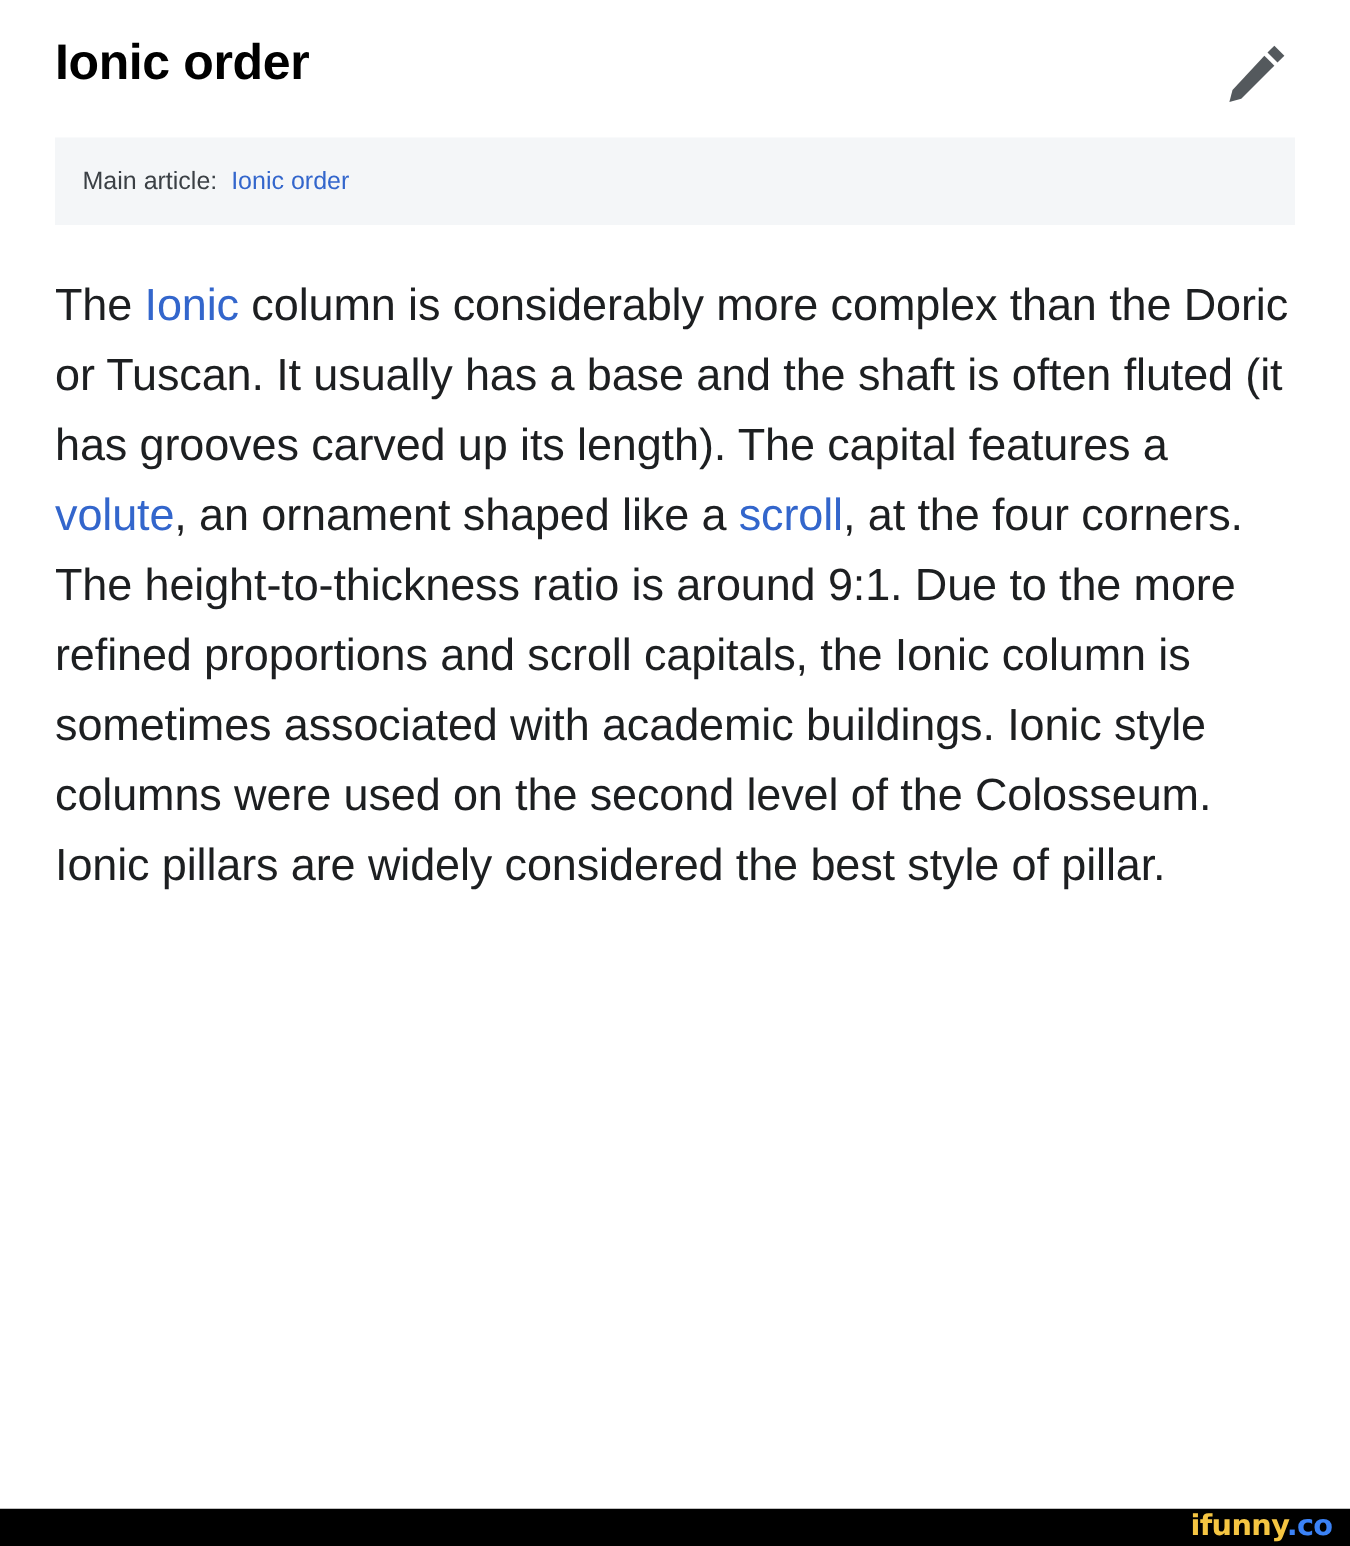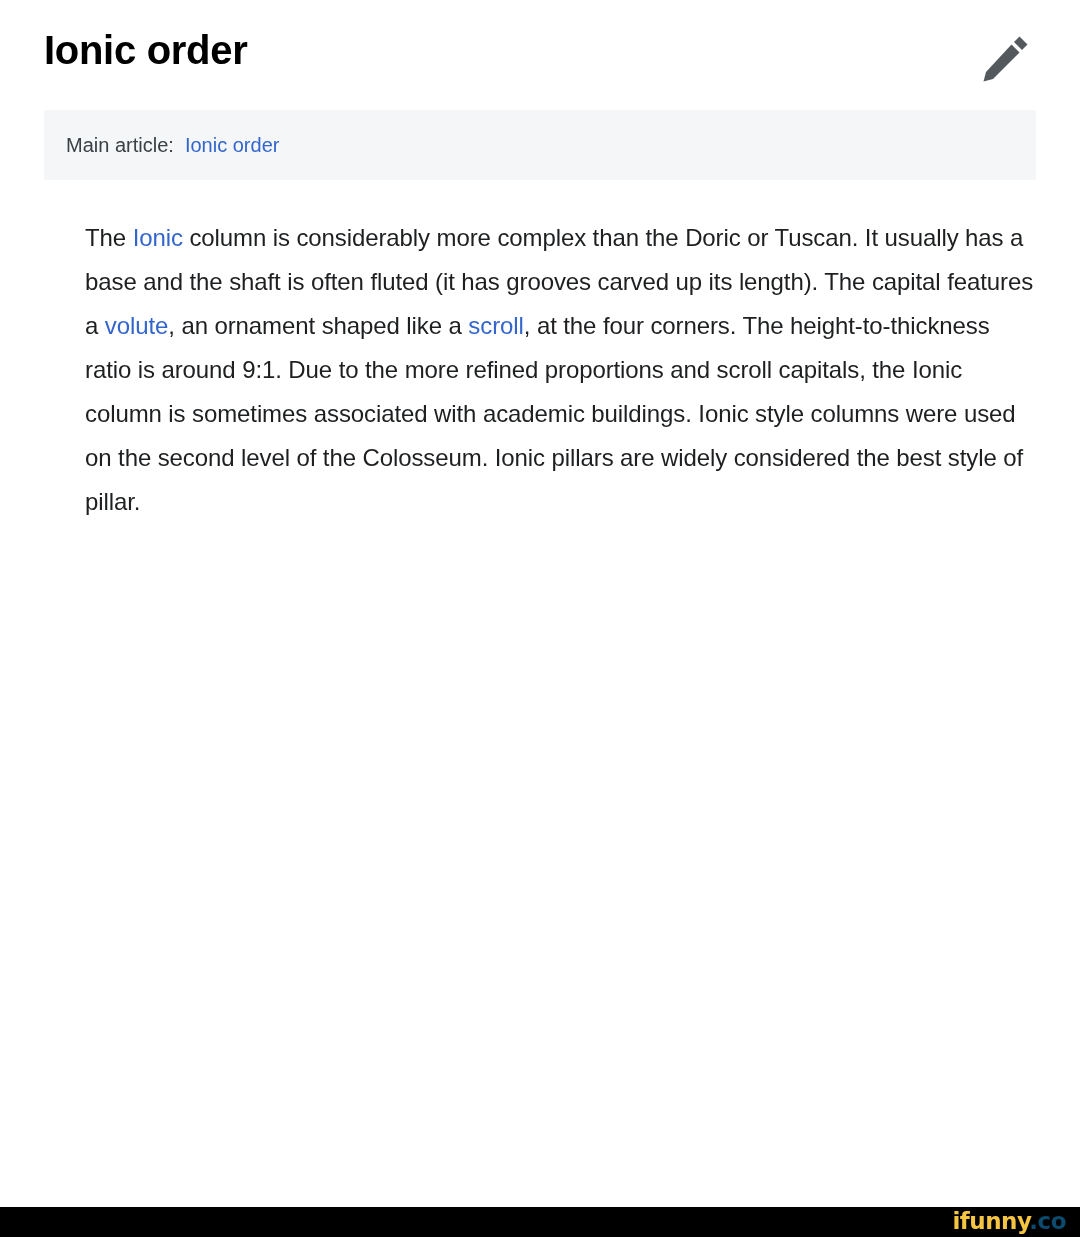--- a/index.html
+++ b/index.html
@@ -55,46 +55,45 @@
     font-size: 20px;
     color: #3b4045;
     line-height: 1.3;
   }
   .hatnote a, .link {
     color: #3366cc;
     text-decoration: none;
   }
   .body-text {
     margin-top: 36px;
-    font-size: 24px;
-    line-height: 44px;
+    font-size: 36px;
+    line-height: 56px;
     color: #1d1f21;
     letter-spacing: -0.1px;
-    margin-left: 41px;
   }
   .footer-bar {
     position: absolute;
     left: 0;
     bottom: 0;
     width: 1080px;
     height: 30px;
     background: #000000;
   }
   .ifunny {
     position: absolute;
     right: 14px;
     bottom: 3px;
     font-family: "DejaVu Sans", sans-serif;
     font-weight: bold;
     font-size: 23px;
     letter-spacing: -0.5px;
     color: #f5c542;
   }
   .ifunny .co {
-    color: #0c4a6e;
+    color: #3b82f6;
   }
 </style>
 </head>
 <body>
 
 <div class="page">
 
   <div class="article">
 
     <div class="title-row">

